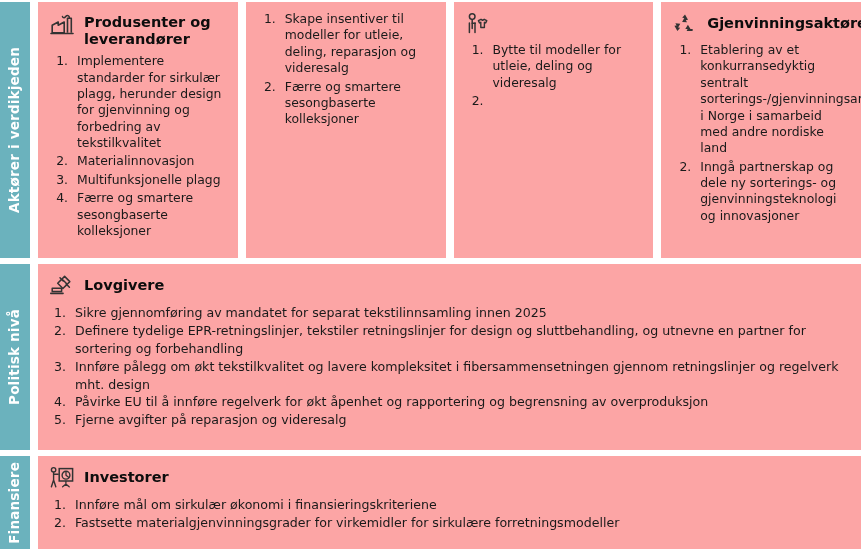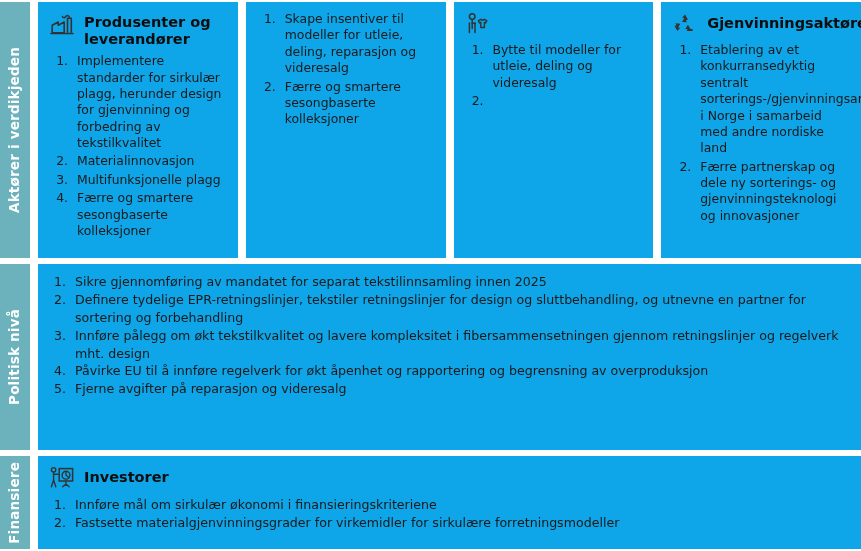--- a/index.html
+++ b/index.html
@@ -55,21 +55,21 @@
 
   
   .cards {
     flex: 1 1 auto;
     display: flex;
     gap: 8px;
     padding-left: 8px;
     box-sizing: border-box;
   }
   .card {
-    background: #0ea5e9;
+    background: #fca5a5;
     box-sizing: border-box;
     padding: 9px 10px 8px 10px;
     overflow: hidden;
   }
   .card-col { flex: 1 1 0; min-width: 0; }
   .card-wide { flex: 1 1 auto; }
 
   
   .card-head {
     display: flex;
@@ -219,34 +219,46 @@
           </span>
           <span class="card-title">Gjenvinningsaktører</span>
         </div>
         <ol class="items">
           <li>
               <span class="num">1.</span>
               <span class="txt">Etablering av et konkurransedyktig sentralt sorterings-/gjenvinningsanlegg i Norge i samarbeid med andre nordiske land</span>
             </li>
           <li>
               <span class="num">2.</span>
-              <span class="txt">Færre partnerskap og dele ny sorterings- og gjenvinningsteknologi og innovasjoner</span>
+              <span class="txt">Inngå partnerskap og dele ny sorterings- og gjenvinningsteknologi og innovasjoner</span>
             </li>
         </ol>
       </div>
 
     </div>
   </div>
 
   <div class="band band-political">
     <div class="rail">
       <span class="rail-label">Politisk nivå</span>
     </div>
     <div class="cards">
       <div class="card card-wide">
+        <div class="card-head head-inline">
+          <span class="card-icon">
+            <svg width="28" height="26" viewBox="0 0 28 26" fill="none" xmlns="http://www.w3.org/2000/svg">
+              <path d="M16.6 3.4l5.2 5.2-2.6 2.6-5.2-5.2z" stroke="#333" stroke-width="1.5" stroke-linejoin="round"></path>
+              <path d="M13.6 6.4l-3.9 3.9 5.2 5.2 3.9-3.9" stroke="#333" stroke-width="1.5" stroke-linejoin="round"></path>
+              <path d="M12 4.8l3.2 3.2M18.2 11l3.2 3.2" stroke="#333" stroke-width="1.5" stroke-linecap="round"></path>
+              <rect x="4.2" y="15.2" width="9.4" height="3.4" stroke="#333" stroke-width="1.5" stroke-linejoin="round"></rect>
+              <path d="M2.8 20.4h12.2" stroke="#333" stroke-width="1.6" stroke-linecap="round"></path>
+            </svg>
+          </span>
+          <span class="card-title">Lovgivere</span>
+        </div>
         <ol class="items">
           <li>
               <span class="num">1.</span>
               <span class="txt">Sikre gjennomføring av mandatet for separat tekstilinnsamling innen 2025</span>
             </li>
           <li>
               <span class="num">2.</span>
               <span class="txt">Definere tydelige EPR-retningslinjer, tekstiler retningslinjer for design og sluttbehandling, og utnevne en partner for sortering og forbehandling</span>
             </li>
           <li>

